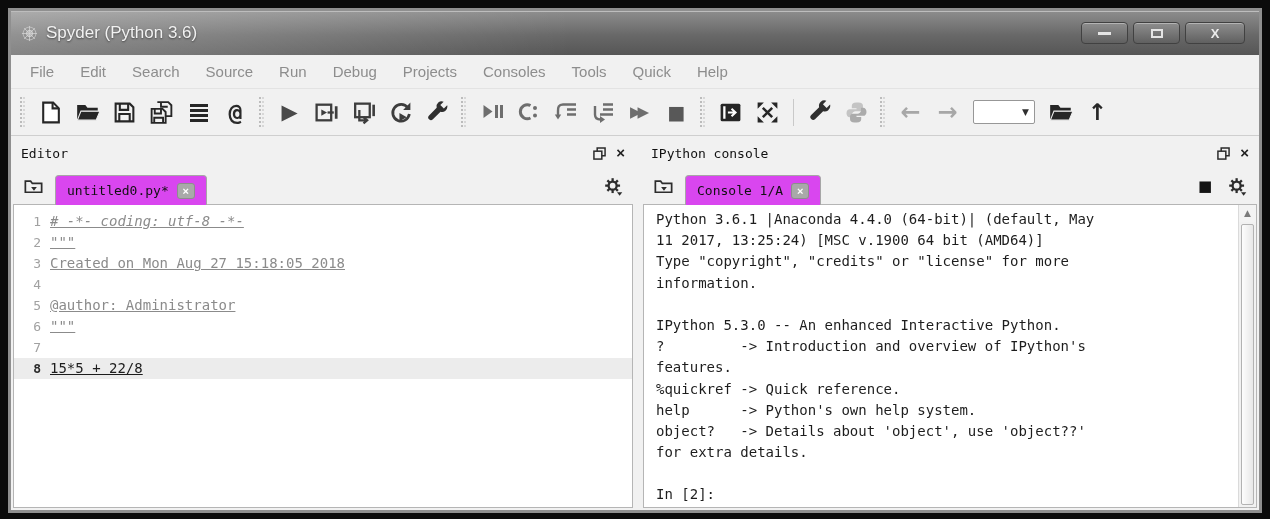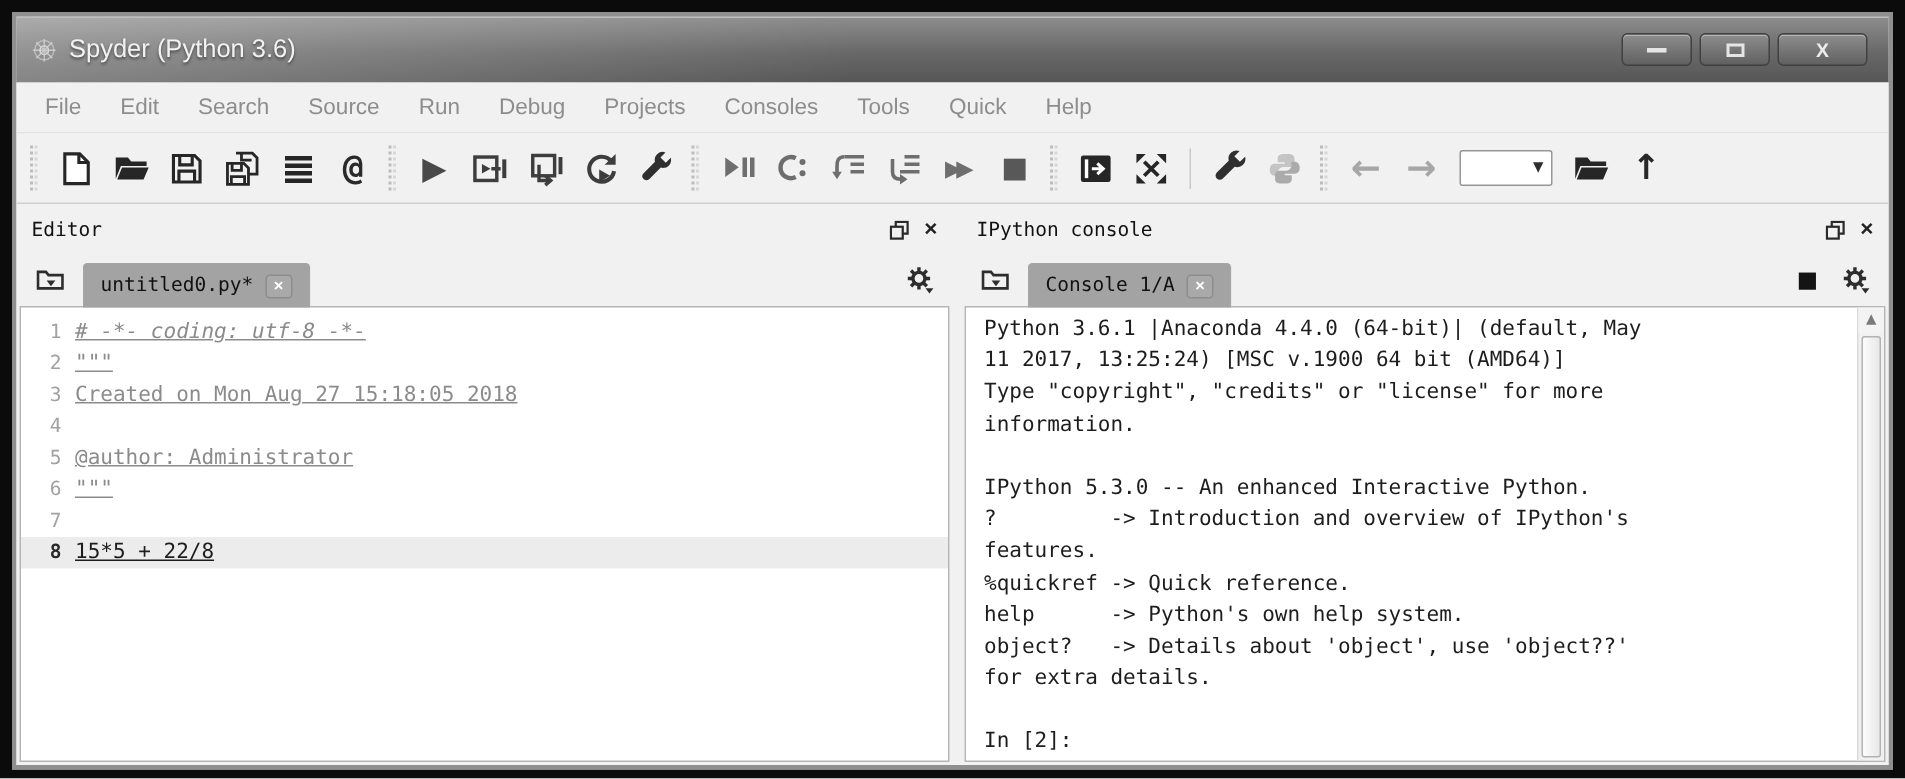--- a/index.html
+++ b/index.html
@@ -58,21 +58,21 @@
   .pane.console-pane { flex:1; }
 
   .pane-header { height:30px; flex:none; display:flex; align-items:center; padding:0 8px; gap:10px; }
   .pane-title { flex:1; font-family:"DejaVu Sans Mono", monospace; font-size:13px; color:#111; }
   .ph-btn { display:flex; align-items:center; justify-content:center; background:none; border:none; height:20px; }
   .pane-x { font-size:15px; font-weight:bold; color:#222; line-height:14px; }
 
   .tab-bar { height:36px; flex:none; display:flex; align-items:flex-end; padding:0 4px; }
   .browse-btn, .bar-btn { background:none; border:none; display:flex; align-items:center;
                           justify-content:center; width:32px; height:32px; margin-bottom:2px; }
-  .tab { height:30px; display:flex; align-items:center; gap:8px; background:#a3a3a3;
+  .tab { height:30px; display:flex; align-items:center; gap:8px; background:#d946ef;
          border:1px solid #a6a6a6; border-bottom:none; border-radius:4px 4px 0 0;
          padding:0 11px; margin-left:6px; margin-bottom:-1px; position:relative; z-index:2; }
   .tab-label { font-family:"DejaVu Sans Mono", monospace; font-size:13px; color:#111; white-space:pre; }
   .tab-x { width:18px; height:16px; background:#a9a9a9; border:1px solid #8d8d8d; border-radius:3px;
            color:#fff; font-weight:bold; font-size:11px; line-height:14px; text-align:center; }
   .bar-spacer { flex:1; }
   .interrupt-g { font-size:15px; color:#141414; }
 
   .pane-content { flex:1; min-height:0; background:#fff; border:1px solid #b5b5b5; overflow:hidden; position:relative; }
 

